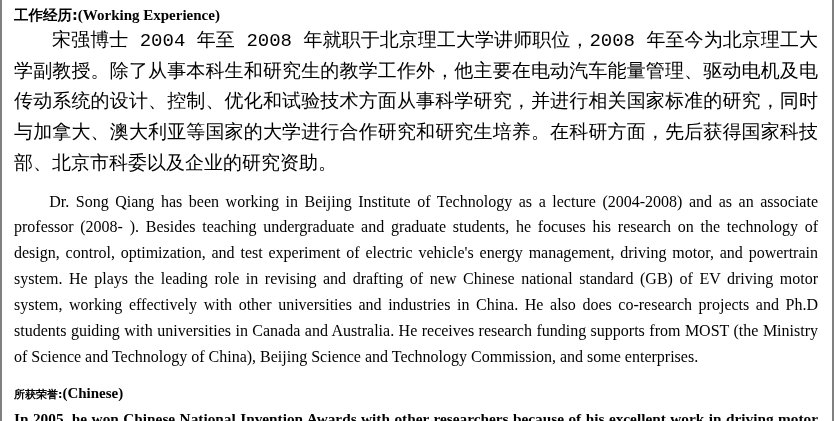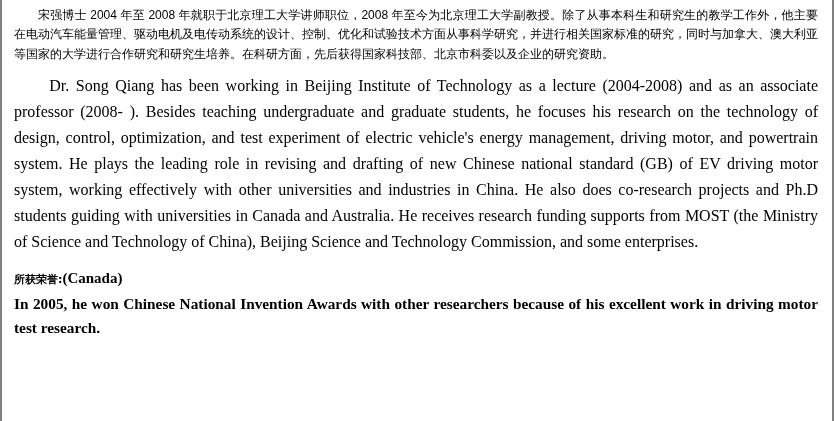--- a/index.html
+++ b/index.html
@@ -38,22 +38,22 @@
     font-size: 14.5px;
   }
   p.para {
     margin: 0;
     font-size: 15px;
     line-height: 1.52;
     text-align: justify;
     text-justify: inter-ideograph;
   }
   p.cn-para {
-    font-family: Liberation Sans, sans-serif;
-    font-size: 12px;
+    font-family: Liberation Mono, monospace;
+    font-size: 19px;
     line-height: 1.62;
     text-indent: 2em;
     text-align: justify;
   }
   p.en-para {
     font-family: "Liberation Serif", "DejaVu Serif", serif;
     font-size: 16px;
     line-height: 1.62;
     text-indent: 2.2em;
     text-align: justify;
@@ -78,31 +78,34 @@
     font-family: "DejaVu Sans", "Liberation Sans", sans-serif;
     font-size: 11px;
   }
 </style>
 </head>
 <body>
 
 <div class="page">
   <div class="doc-body">
 
+    <div class="section-heading">
+      <span class="cn">工作经历:</span><span>(Working Experience)</span>
+    </div>
 
     <p class="para cn-para">宋强博士 2004 年至 2008 年就职于北京理工大学讲师职位，2008 年至今为北京理工大学副教授。除了从事本科生和研究生的教学工作外，他主要在电动汽车能量管理、驱动电机及电传动系统的设计、控制、优化和试验技术方面从事科学研究，并进行相关国家标准的研究，同时与加拿大、澳大利亚等国家的大学进行合作研究和研究生培养。在科研方面，先后获得国家科技部、北京市科委以及企业的研究资助。</p>
 
     <div class="spacer-sm"></div>
 
     <p class="para en-para">Dr. Song Qiang has been working in Beijing Institute of Technology as a lecture (2004-2008) and as an associate professor (2008- ). Besides teaching undergraduate and graduate students, he focuses his research on the technology of design, control, optimization, and test experiment of electric vehicle's energy management, driving motor, and powertrain system. He plays the leading role in revising and drafting of new Chinese national standard (GB) of EV driving motor system, working effectively with other universities and industries in China. He also does co-research projects and Ph.D students guiding with universities in Canada and Australia. He receives research funding supports from MOST (the Ministry of Science and Technology of China), Beijing Science and Technology Commission, and some enterprises.</p>
 
     <div class="spacer-md"></div>
 
     <div class="awards-heading">
-      <span class="cn">所获荣誉:</span><span>(Canada)</span>
+      <span class="cn">所获荣誉:</span><span>(Chinese)</span>
     </div>
 
     <div class="spacer-xs"></div>
 
     <p class="para en-plain">In 2005, he won Chinese National Invention Awards with other researchers because of his excellent work in driving motor test research.</p>
 
   </div>
 </div>
 
 </body></html>

